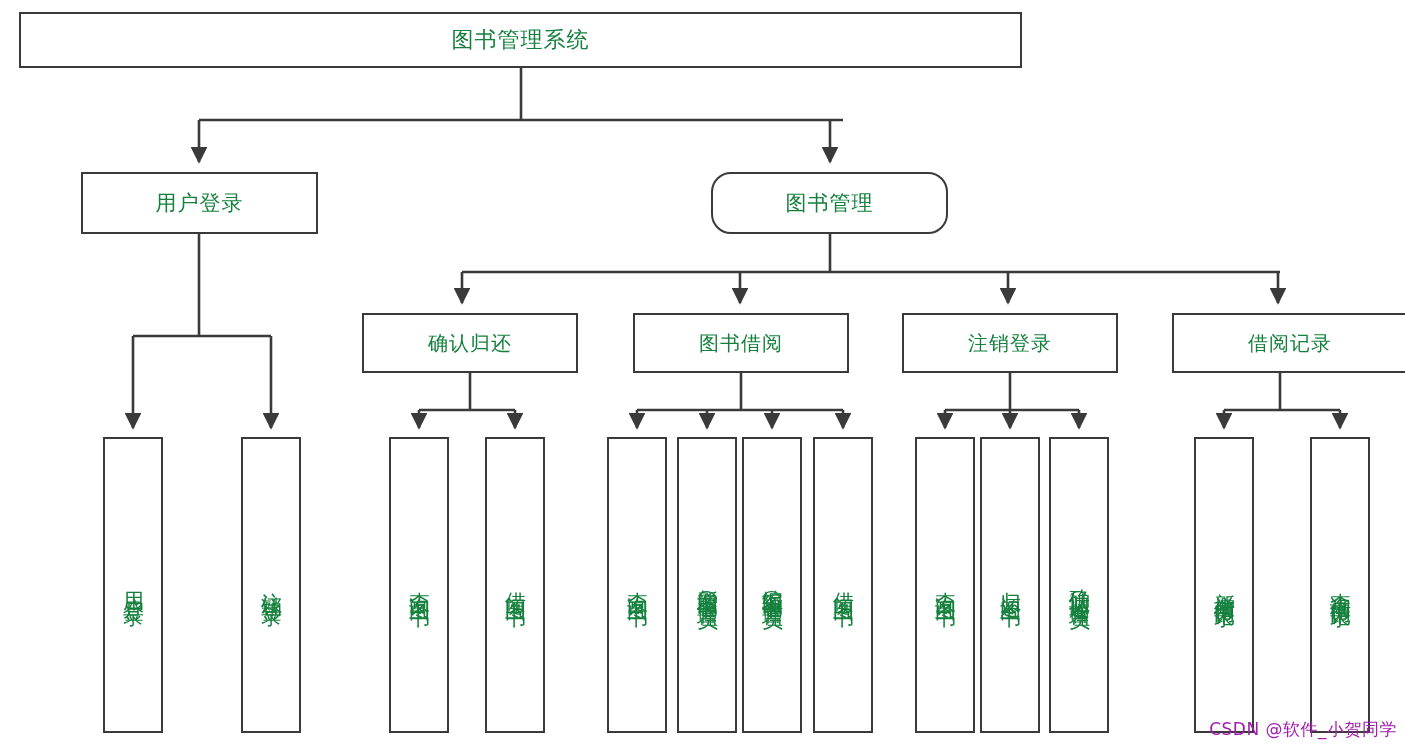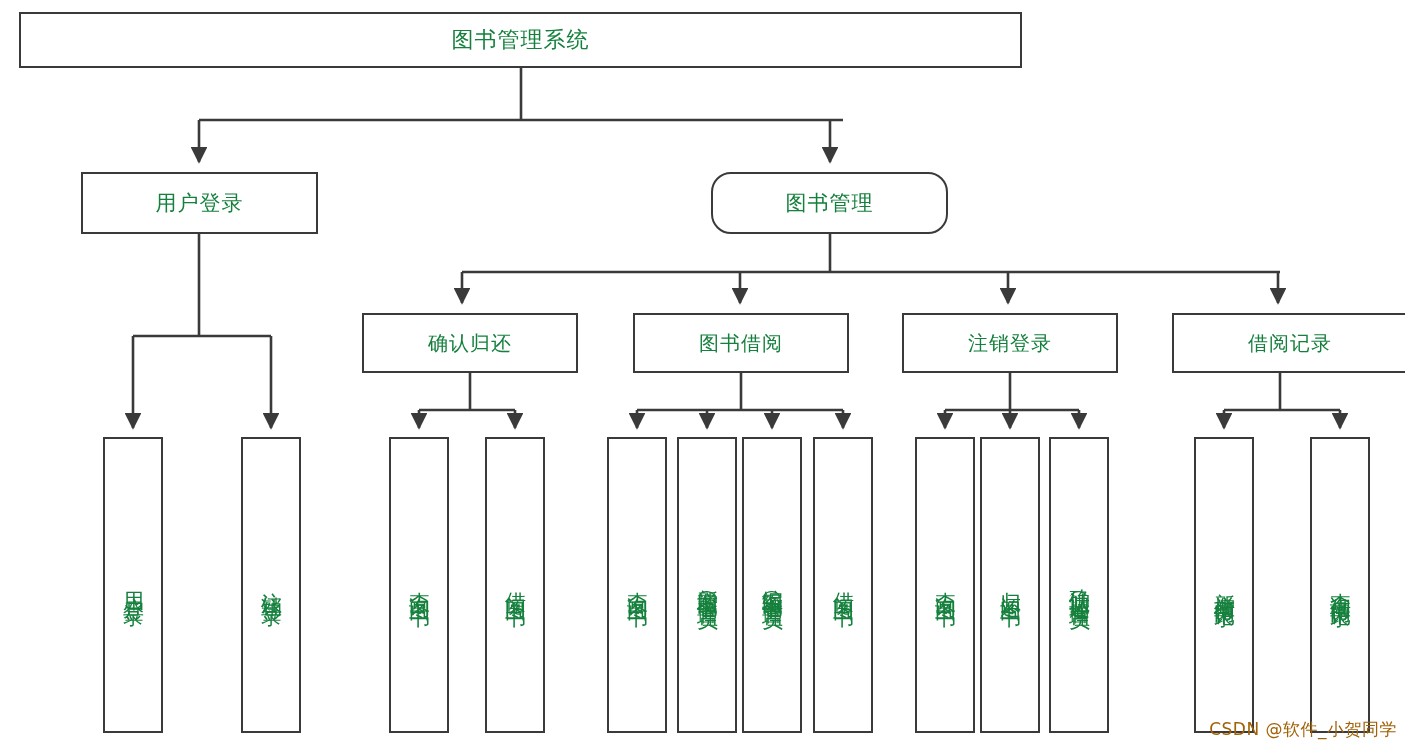--- a/index.html
+++ b/index.html
@@ -59,21 +59,21 @@
     white-space: nowrap;
   }
   .node.leaf.tall .label {
     letter-spacing: 3px;
   }
   #watermark {
     position: absolute;
     right: 8px;
     bottom: 6px;
     font-size: 17px;
-    color: #a16207;
+    color: #a21caf;
     letter-spacing: 0.5px;
     z-index: 3;
     white-space: nowrap;
     font-family: "DejaVu Sans", "Liberation Sans", sans-serif;
   }
 </style>
 </head>
 <body>
 
 <div id="canvas">

